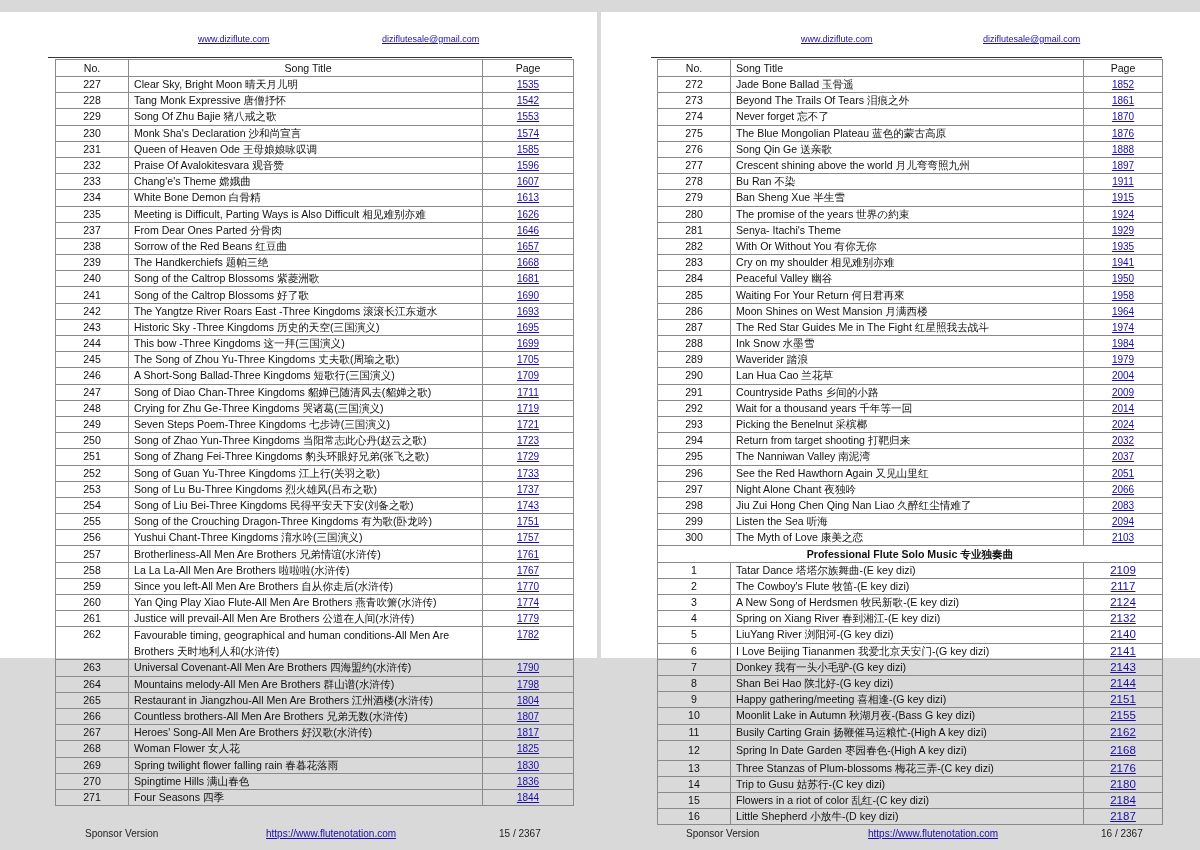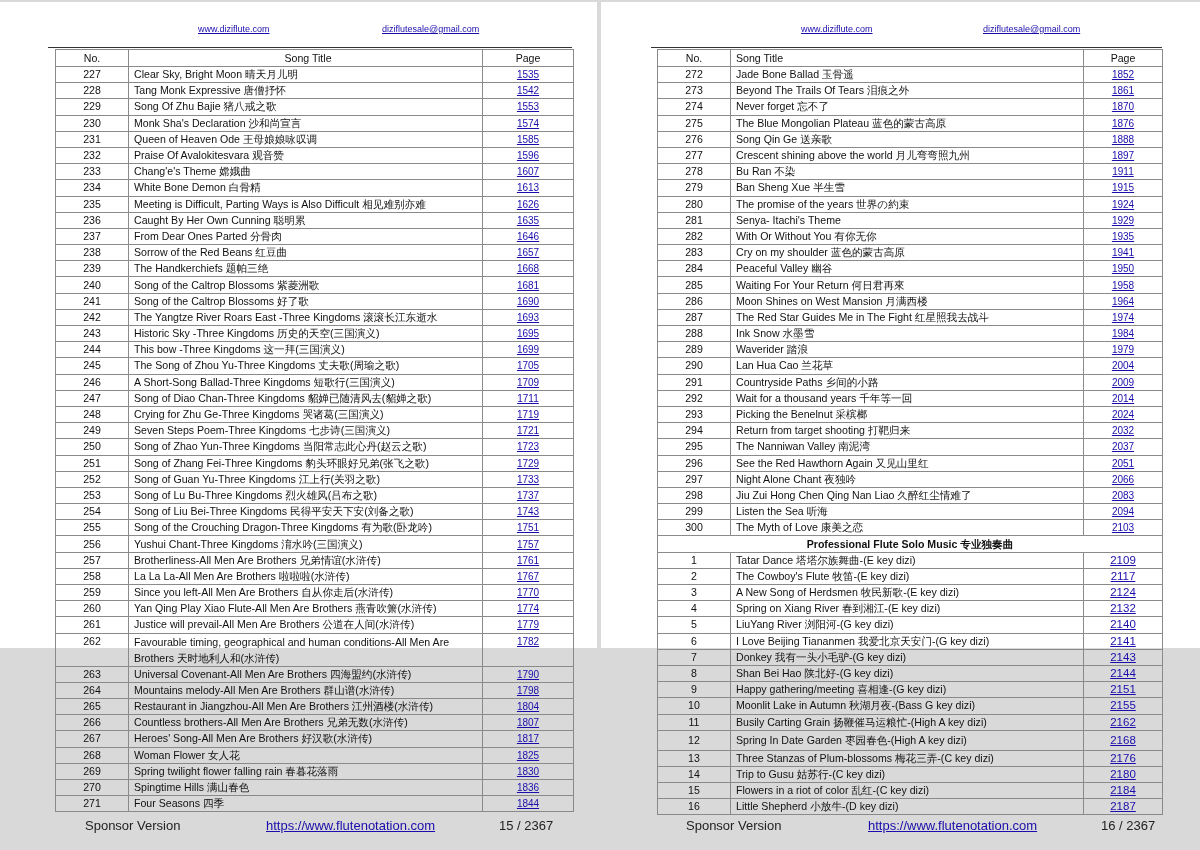--- a/index.html
+++ b/index.html
@@ -1,21 +1,21 @@
 <!DOCTYPE html>
 <html><head>
 <meta charset="utf-8">
 <style>
   html, body { margin:0; padding:0; }
   body {
     width:1200px; height:850px; background:#d9d9d9; position:relative; overflow:hidden;
     font-family:"Liberation Sans", "DejaVu Sans", sans-serif;
   }
   .page {
-    position:absolute; top:2px; height:646px; background:#fff;
+    position:absolute; top:12px; height:646px; background:#fff;
   }
   #page-left { left:0; width:597px; }
   #page-right { left:601px; width:599px; }
   .hdr {
     position:absolute; top:22px; font-size:9px; color:#1a0dab; text-decoration:underline;
   }
   .topline {
     position:absolute; top:45px; height:1px; background:#333;
   }
   table.toc {
@@ -30,21 +30,21 @@
   table.toc td.no, table.toc th.no { text-align:center; padding:0; }
   table.toc td.pg, table.toc th.pg { text-align:center; padding:0; }
   table.toc td.pg a { color:#1a0dab; text-decoration:underline; font-size:10px; }
   table.toc td.pg a.big { font-size:11.5px; }
   table.toc td.wrap { white-space:normal; line-height:16px; }
   table.toc td.wrap-no, table.toc td.wrap-pg { vertical-align:top; }
   table.toc tr.section td { text-align:center; font-weight:bold; padding:0; }
   #page-left table.toc th.title { text-align:center; }
   #page-right table.toc th.title { text-align:left; }
   .footer {
-    position:absolute; top:816px; font-size:13px; color:#222;
+    position:absolute; top:816px; font-size:10px; color:#222;
   }
   .footer a { color:#1a0dab; text-decoration:underline;margin-top:41px; }
 </style>
 </head>
 <body>
 
 <div class="page" id="page-left">
   <a class="hdr" style="left:198px;">www.diziflute.com</a>
   <a class="hdr" style="left:382px;">diziflutesale@gmail.com</a>
   <div class="topline" style="left:48px; width:524px;"></div>
@@ -99,25 +99,20 @@
         </tr>
         <tr>
           <td class="no">234</td>
           <td class="">White Bone Demon  白骨精</td>
           <td class="pg"><a>1613</a></td>
         </tr>
         <tr>
           <td class="no">235</td>
           <td class="">Meeting is Difficult, Parting Ways is Also Difficult  相见难别亦难</td>
           <td class="pg"><a>1626</a></td>
-        </tr>
-        <tr>
-          <td class="no">236</td>
-          <td class="">Caught By Her Own Cunning  聪明累</td>
-          <td class="pg"><a>1635</a></td>
         </tr>
         <tr>
           <td class="no">237</td>
           <td class="">From Dear Ones Parted  分骨肉</td>
           <td class="pg"><a>1646</a></td>
         </tr>
         <tr>
           <td class="no">238</td>
           <td class="">Sorrow of the Red Beans  红豆曲</td>
           <td class="pg"><a>1657</a></td>
@@ -362,21 +357,21 @@
           <td class="">Senya- Itachi's Theme</td>
           <td class="pg"><a>1929</a></td>
         </tr>
         <tr>
           <td class="no">282</td>
           <td class="">With Or Without You 有你无你</td>
           <td class="pg"><a>1935</a></td>
         </tr>
         <tr>
           <td class="no">283</td>
-          <td class="">Cry on my shoulder 蓝色的蒙古高原</td>
+          <td class="">Cry on my shoulder 相见难别亦难</td>
           <td class="pg"><a>1941</a></td>
         </tr>
         <tr>
           <td class="no">284</td>
           <td class="">Peaceful Valley 幽谷</td>
           <td class="pg"><a>1950</a></td>
         </tr>
         <tr>
           <td class="no">285</td>
           <td class="">Waiting For Your Return 何日君再來</td>

